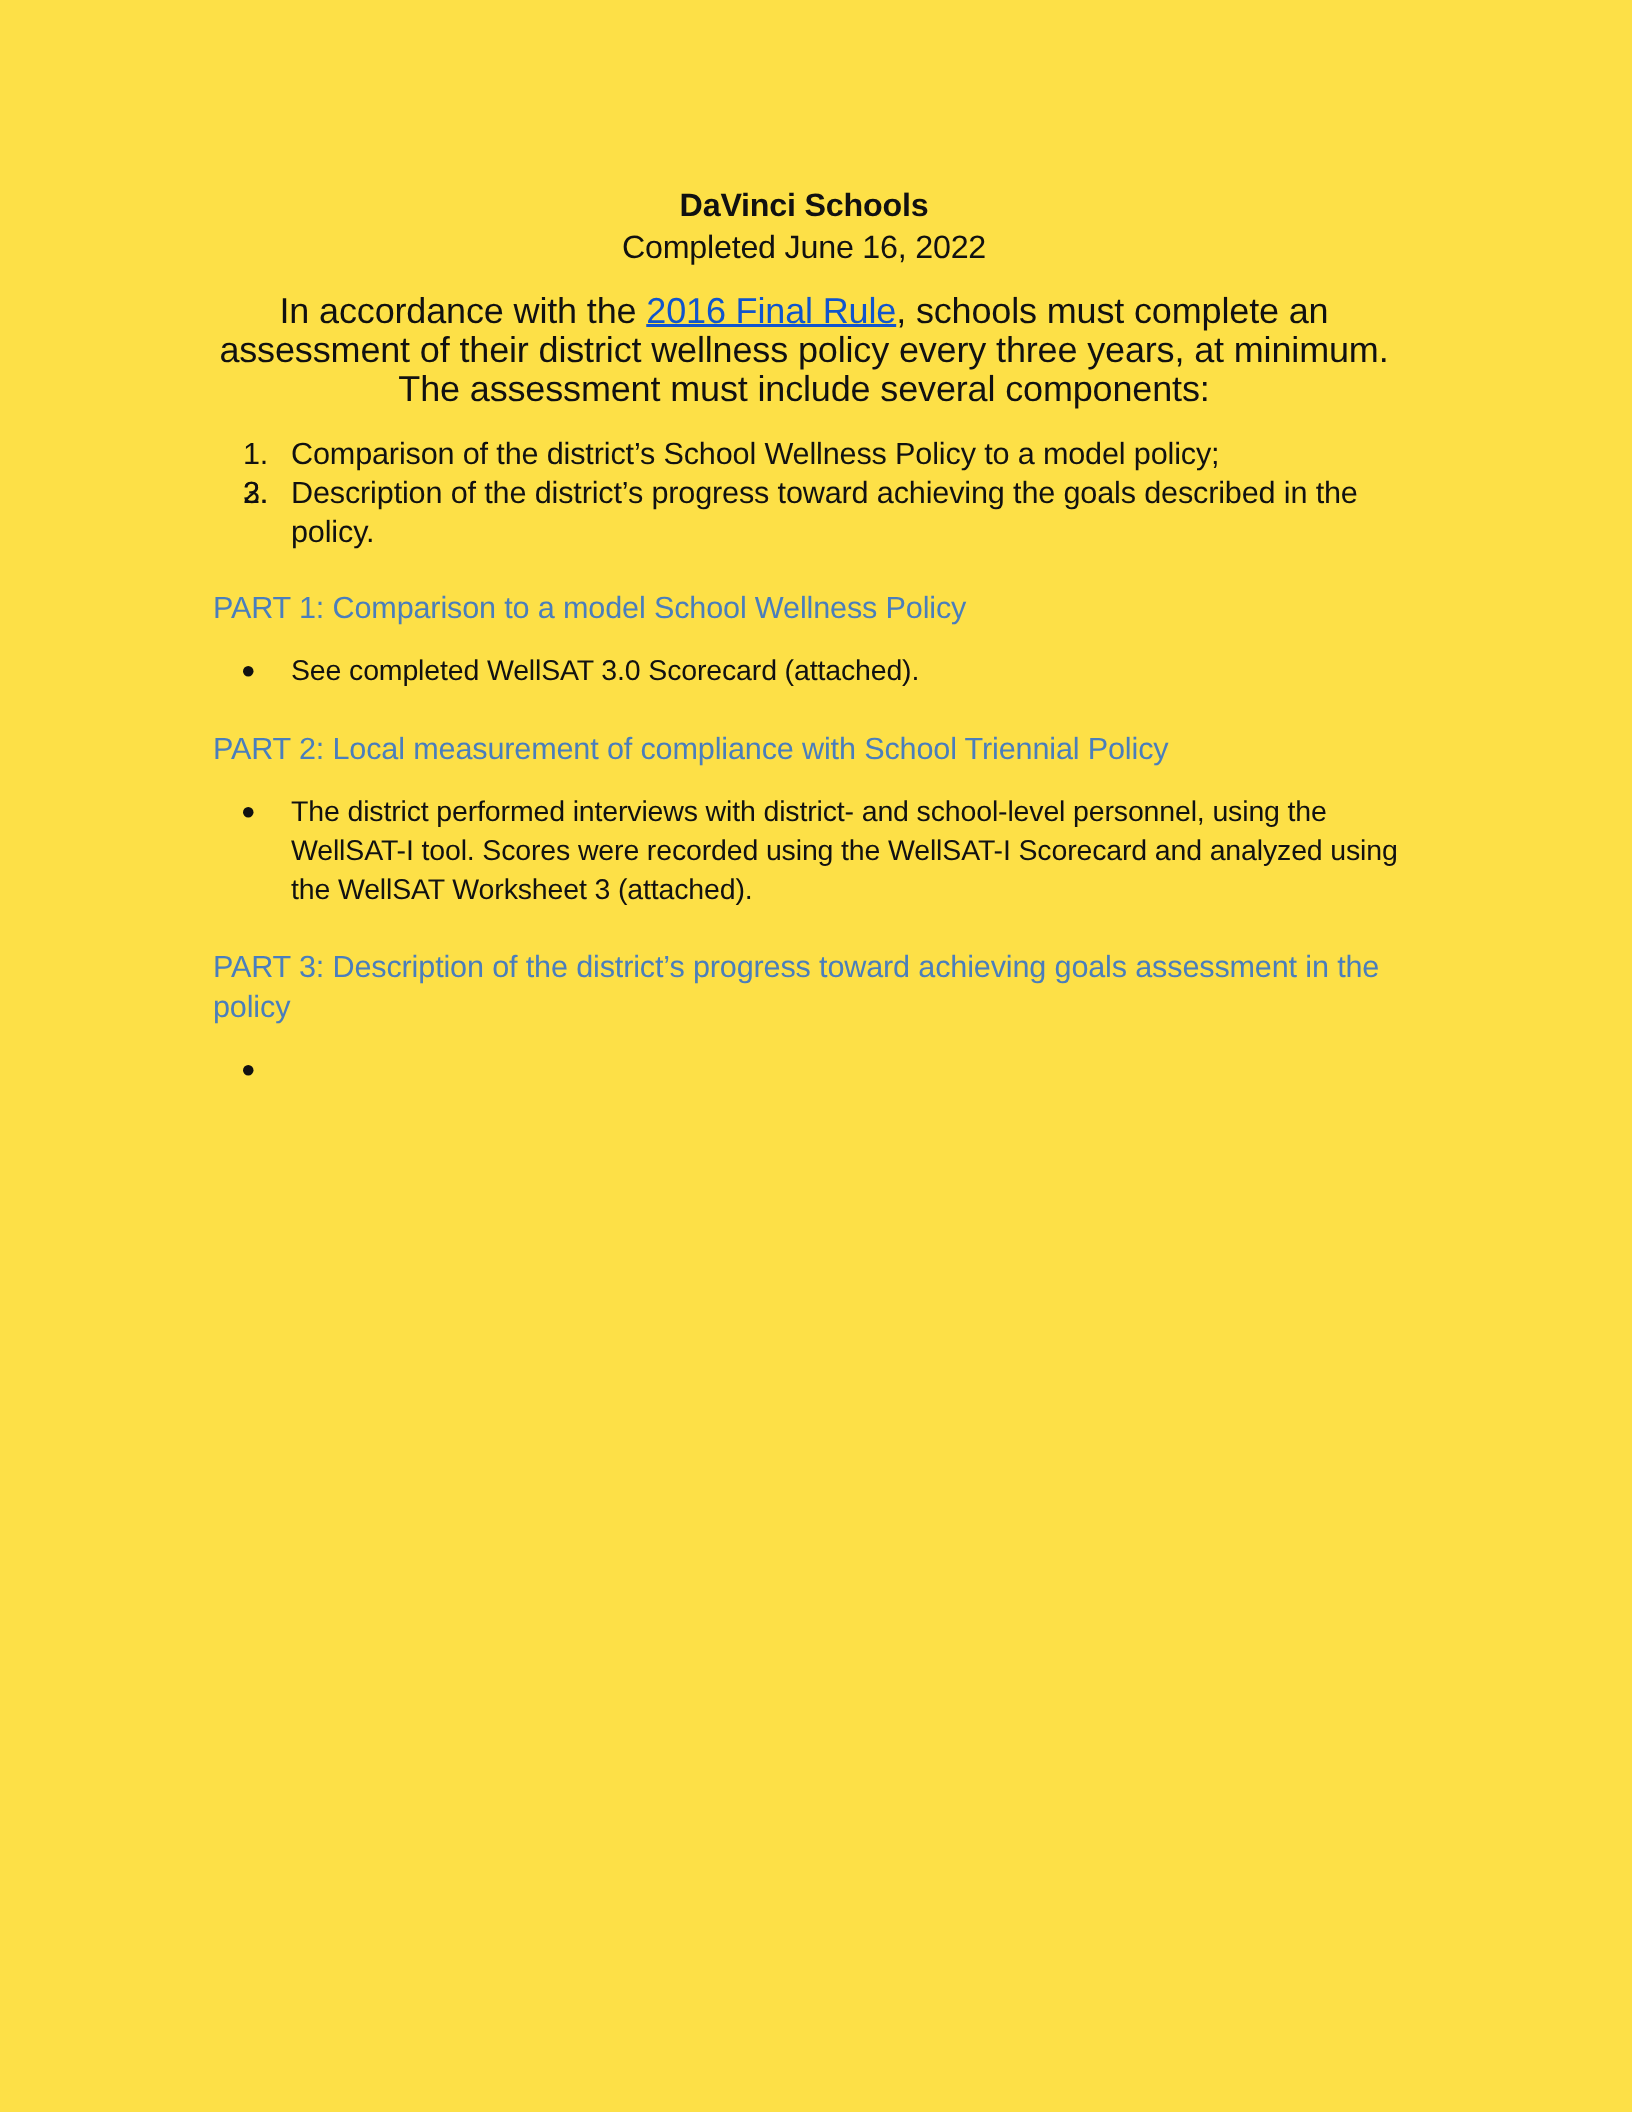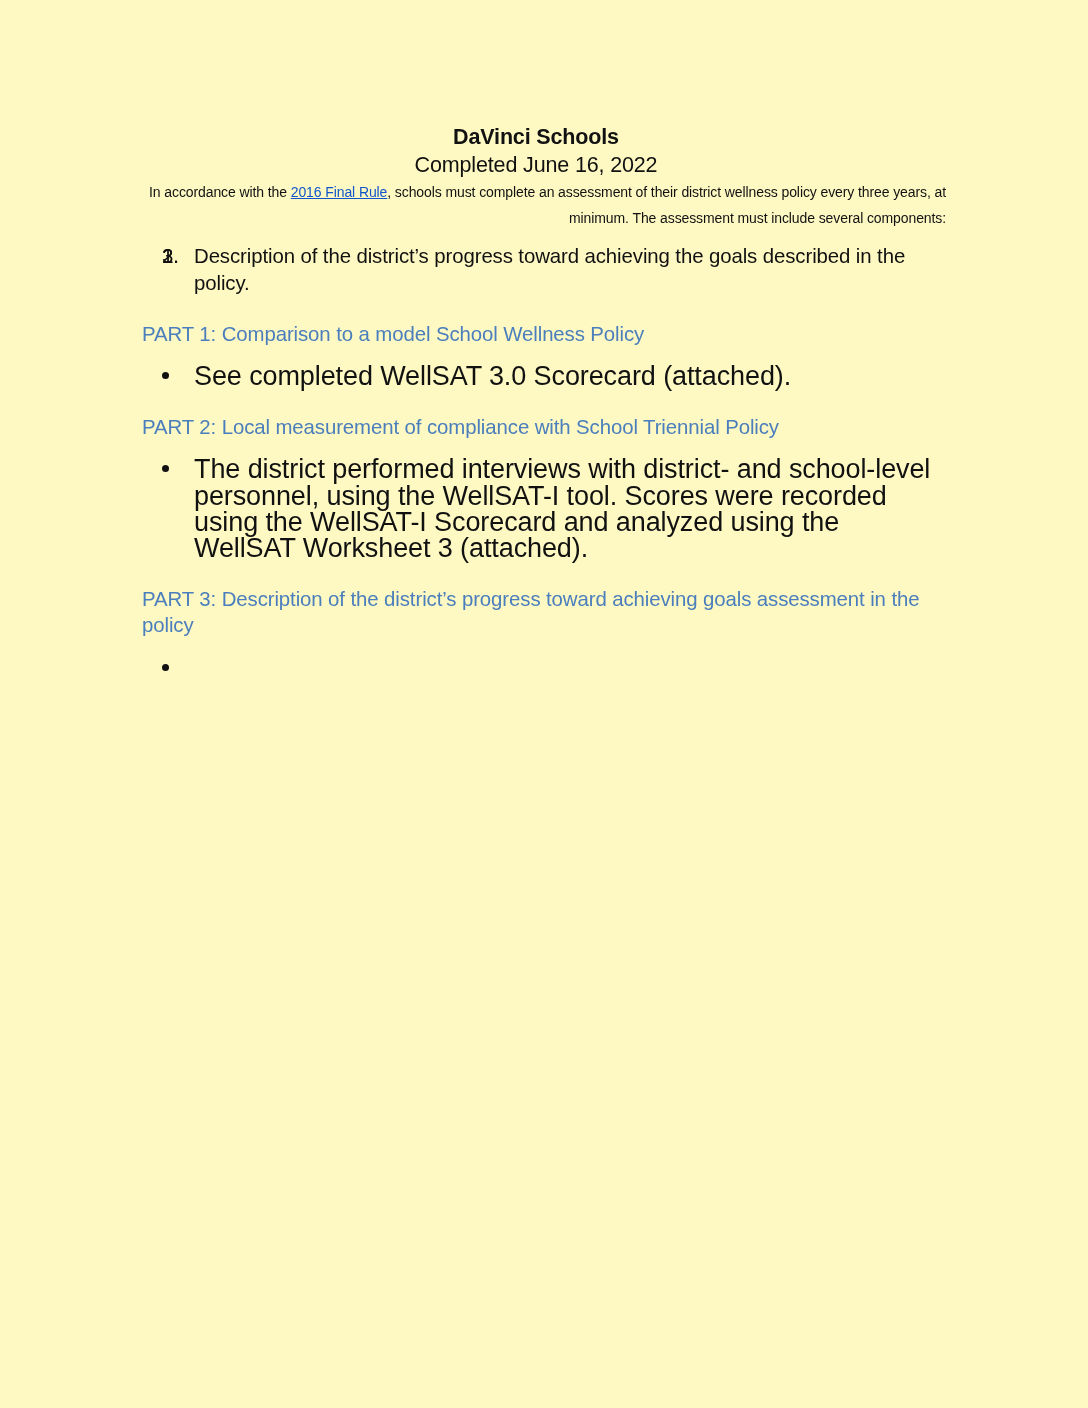--- a/index.html
+++ b/index.html
@@ -4,21 +4,21 @@
 <style>
   html, body {
     margin: 0;
     padding: 0;
     background: #ffffff;
   }
   .page {
     position: relative;
     width: 1088px;
     height: 1408px;
-    background: #fef9c3;
+    background: #fde047;
     font-family: "Liberation Sans", sans-serif;
     color: #111111;
     overflow: hidden;
   }
   .content {
     position: absolute;
     left: 126px;
     top: 0;
     width: 820px;
   }
@@ -36,26 +36,26 @@
   }
   .title-line.bold {
     font-weight: bold;
   }
   .title-line.regular {
     font-weight: normal;
   }
 
   
   p.para {
-    margin: 0;
-    font-size: 14px;
+    margin: 16px;
+    font-size: 24px;
     line-height: 26.2px;
     letter-spacing: -0.1px;
     color: #111111;
-    text-align: right;
+    text-align: center;
   }
   .para-intro { margin-top: 30px; }
   .para-cypress { margin-top: 25px; }
 
   a.doclink {
     color: #1155cc;
     text-decoration: underline;
     text-underline-offset: 1px;
   }
 
@@ -92,21 +92,21 @@
     margin: 16px;
   }
   ul.bullets {
     margin: 0;
     padding: 0;
     list-style: none;
   }
   ul.bullets > li {
     position: relative;
     padding-left: 68px;
-    font-size: 27px;
+    font-size: 19px;
     line-height: 26.2px;
     letter-spacing: -0.1px;
     color: #111111;
   }
   ul.bullets > li .dot {
     position: absolute;
     left: 36px;
     top: 9px;
     width: 7px;
     height: 7px;
@@ -123,20 +123,21 @@
     <div class="title-block">
       <div class="title-line bold">DaVinci Schools</div>
       <div class="title-line regular">Completed June 16, 2022</div>
     </div>
 
     <p class="para para-intro"><span>In accordance with the </span><a class="doclink" href="#">2016 Final Rule</a><span>, schools must complete an assessment of their district wellness policy every three years, at minimum. The assessment must include several components:</span></p>
 
     <ol class="numlist">
       <li>
         <span class="num">1.</span>
+        <span>Comparison of the district’s School Wellness Policy to a model policy;</span>
       </li>
       <li>
         <span class="num">2.</span>
       </li>
       <li>
         <span class="num">3.</span>
         <span>Description of the district’s progress toward achieving the goals described in the policy.</span>
       </li>
     </ol>
 

